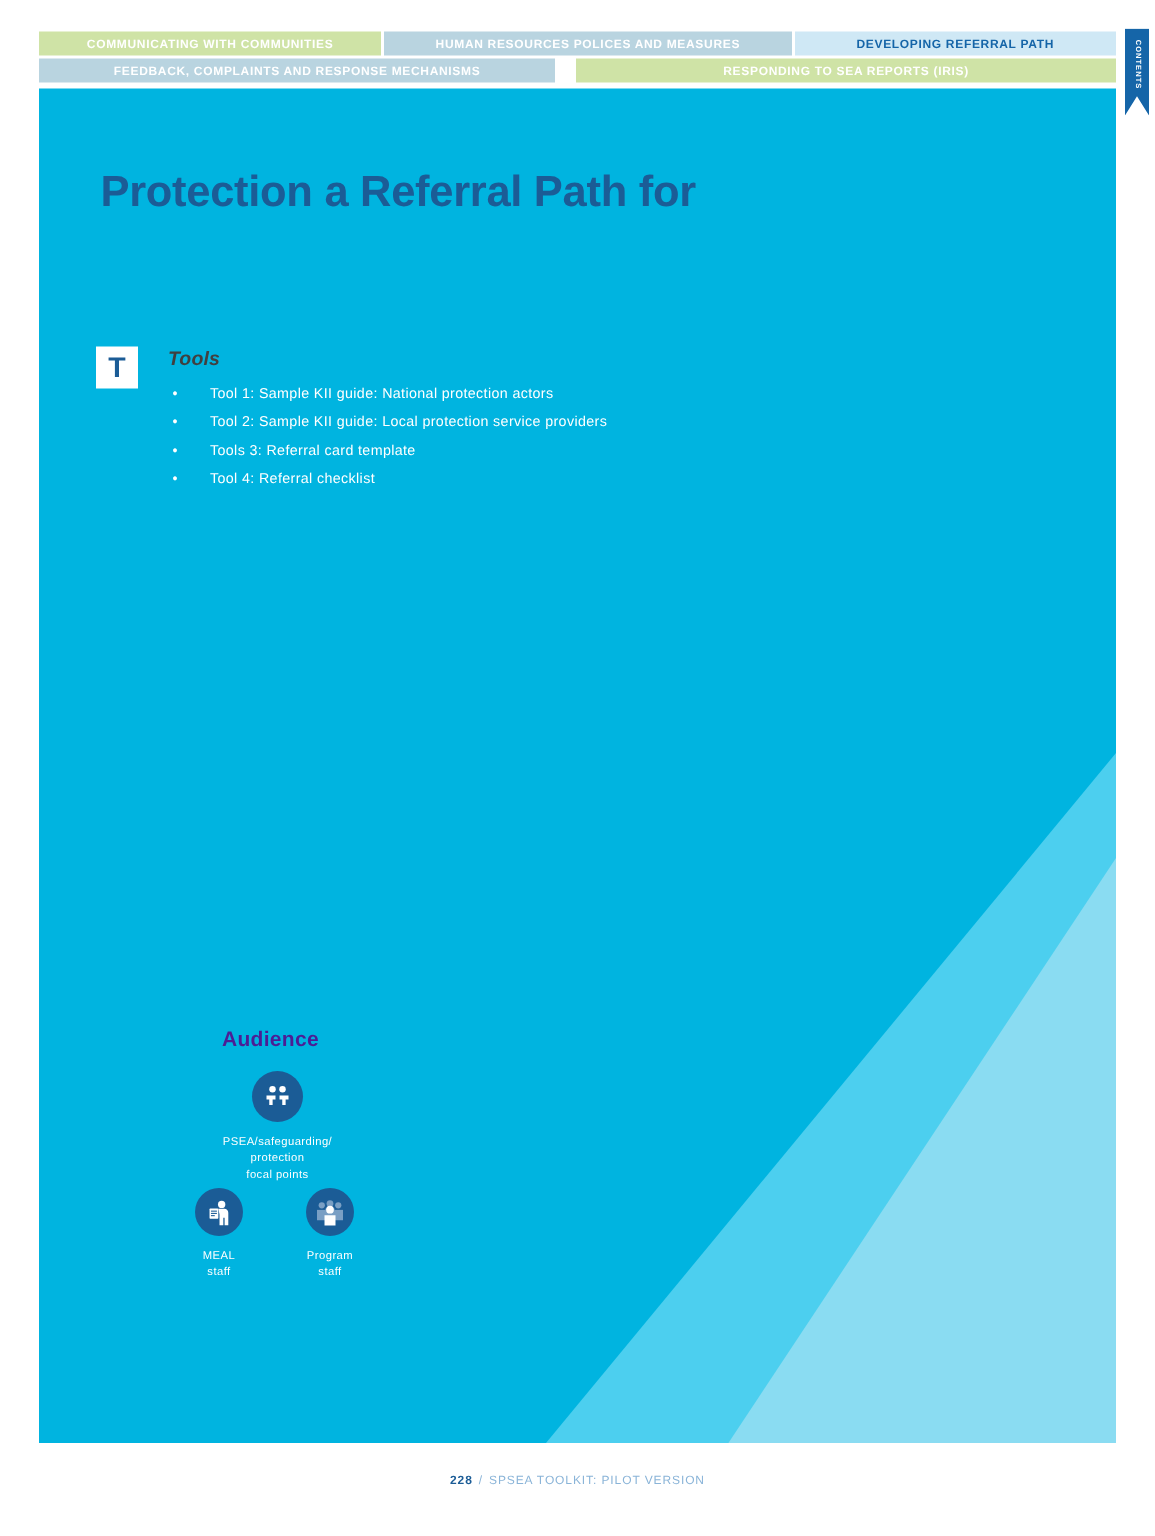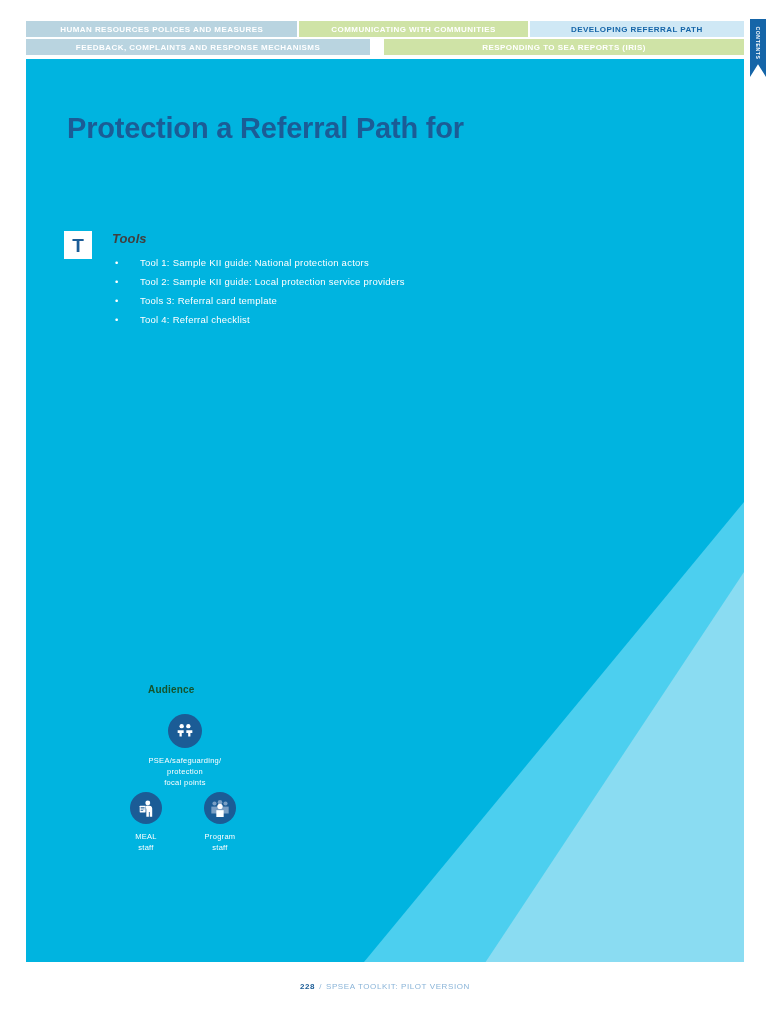--- a/index.html
+++ b/index.html
@@ -185,23 +185,23 @@
   .audience-block {
     position: absolute;
     left: 70px;
     top: 625px;
     width: 200px;
   }
   .audience-heading {
     position: absolute;
     left: 52px;
     top: 0;
-    font-size: 10px;
-    font-weight: bold;
-    color: #14532d;
+    font-size: 14px;
+    font-weight: bold;
+    color: #4c1d95;
     letter-spacing: 0.2px;
   }
 
   .aud-item {
     position: absolute;
     text-align: center;
   }
   .aud-primary { left: 34px; top: 30px; width: 110px; }
   .aud-left    { left: 8px;  top: 108px; width: 84px; }
   .aud-right   { left: 82px; top: 108px; width: 84px; }
@@ -243,25 +243,25 @@
     font-weight: bold;
   }
   .footer .sep { color: #8ab4d8; padding: 0 4px; }
 </style>
 </head>
 <body>
 
 <div id="page">
 
   <div class="nav-row nav-row-1">
+    <div class="nav-tab green t1">
+      <span>COMMUNICATING WITH COMMUNITIES</span>
+    </div>
     <div class="nav-tab blue t2">
       <span>HUMAN RESOURCES POLICES AND MEASURES</span>
-    </div>
-    <div class="nav-tab green t1">
-      <span>COMMUNICATING WITH COMMUNITIES</span>
     </div>
     <div class="nav-tab active t3">
       <span>DEVELOPING REFERRAL PATH</span>
     </div>
   </div>
 
   <div class="nav-row nav-row-2">
     <div class="nav-tab blue t1">
       <span>FEEDBACK, COMPLAINTS AND RESPONSE MECHANISMS</span>
     </div>

